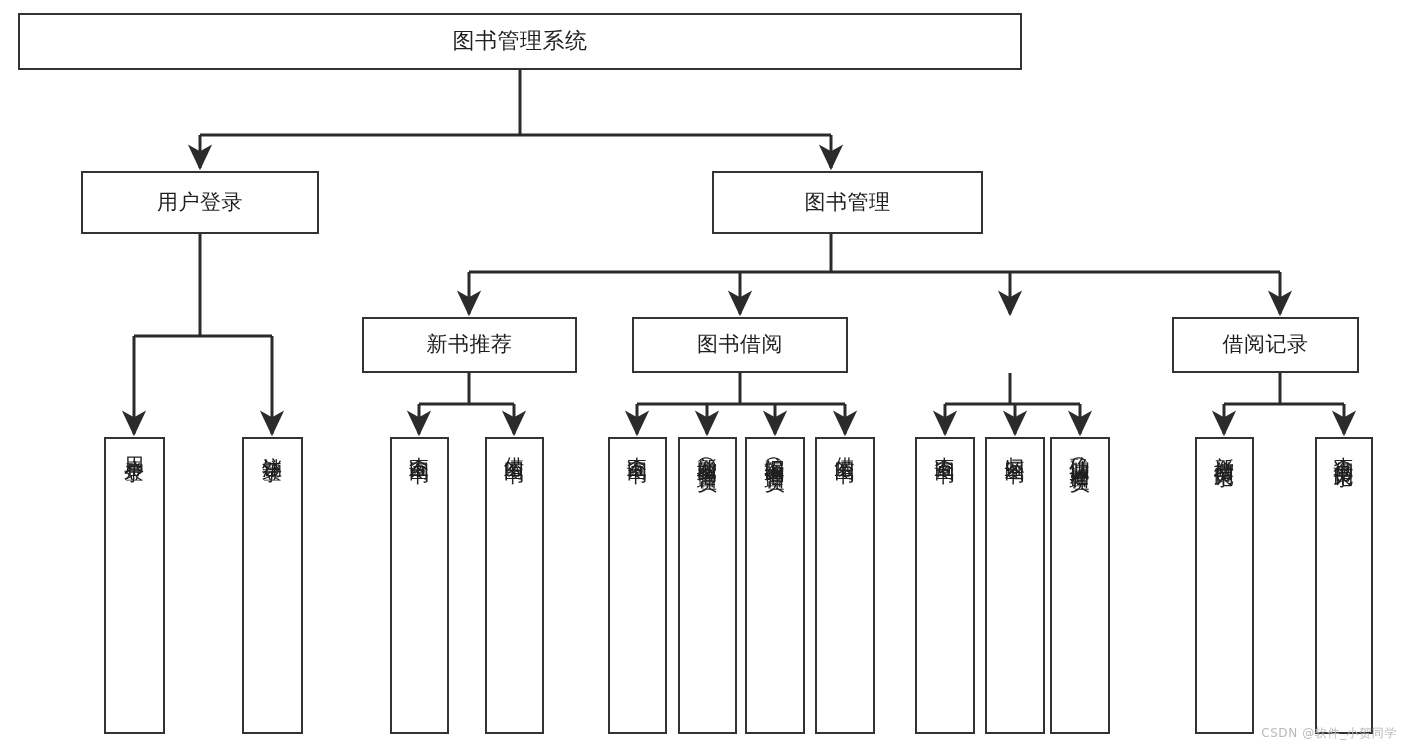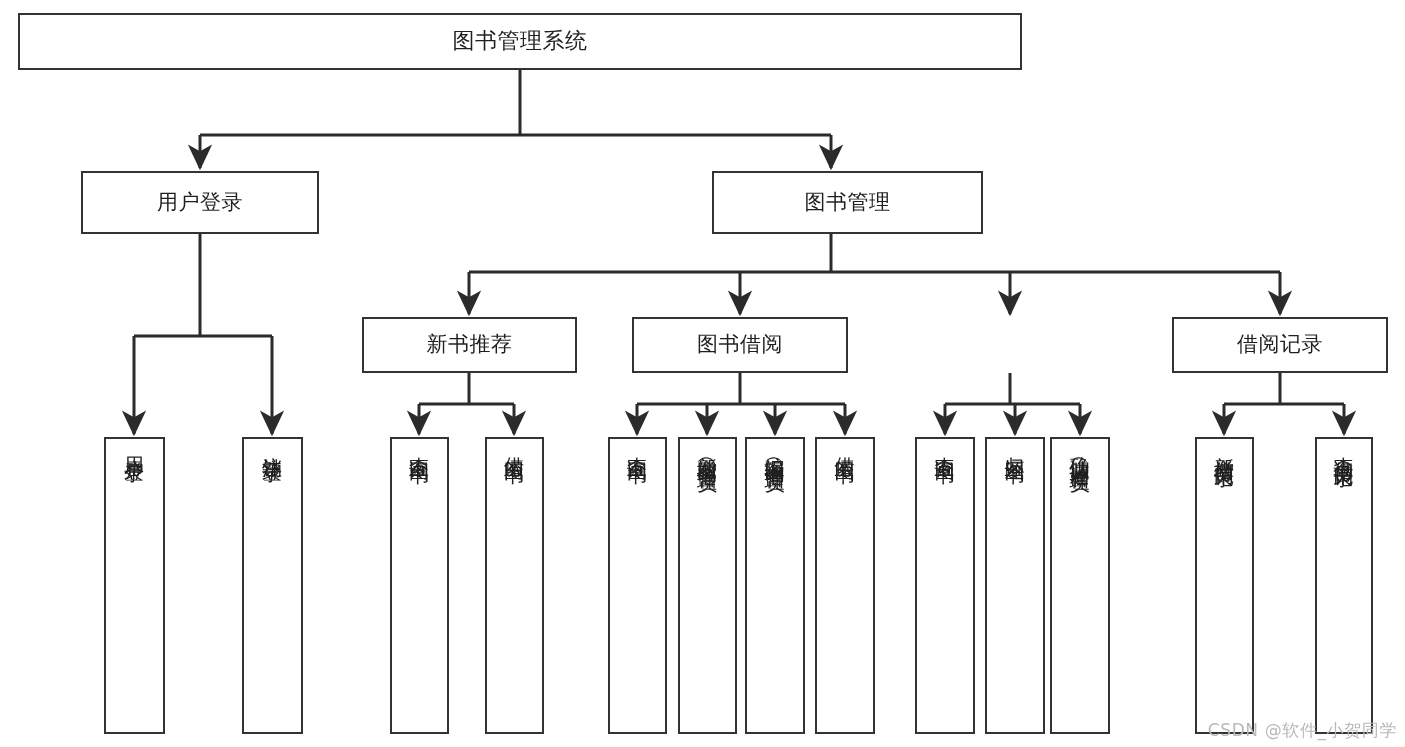--- a/index.html
+++ b/index.html
@@ -56,21 +56,21 @@
     align-items: flex-start;
     justify-content: center;
     padding-top: 2px;
   }
   .node.root .label { font-size: 22px; font-family: Liberation Serif, serif; }
   .node.lvl2 .label { font-size: 21px; }
   #watermark {
     position: absolute;
     right: 8px;
     bottom: 5px;
-    font-size: 17px;
+    font-size: 12px;
     color: #b9b9b9;
     letter-spacing: 0.6px;
     z-index: 5;
     white-space: nowrap;
     user-select: none;
   }
 </style>
 </head>
 <body>
 
@@ -136,21 +136,21 @@
   <div class="node lvl2" style="left:712px; top:171px; width:271px; height:63px;">
     <span class="label">图书管理</span>
   </div>
 
   <div class="node lvl2" style="left:632px; top:317px; width:216px; height:56px;">
     <span class="label">图书借阅</span>
   </div>
   <div class="node lvl2" style="left:362px; top:317px; width:215px; height:56px;">
     <span class="label">新书推荐</span>
   </div>
-  <div class="node lvl2" style="left:1172px; top:317px; width:216px; height:56px;">
+  <div class="node lvl2" style="left:1172px; top:317px; width:187px; height:56px;">
     <span class="label">借阅记录</span>
   </div>
 
   <div class="node vertical" style="left:104px; top:437px; width:61px; height:297px;">
     <span class="label">用户登录</span>
   </div>
   <div class="node vertical" style="left:242px; top:437px; width:61px; height:297px;">
     <span class="label">注销登录</span>
   </div>
 

